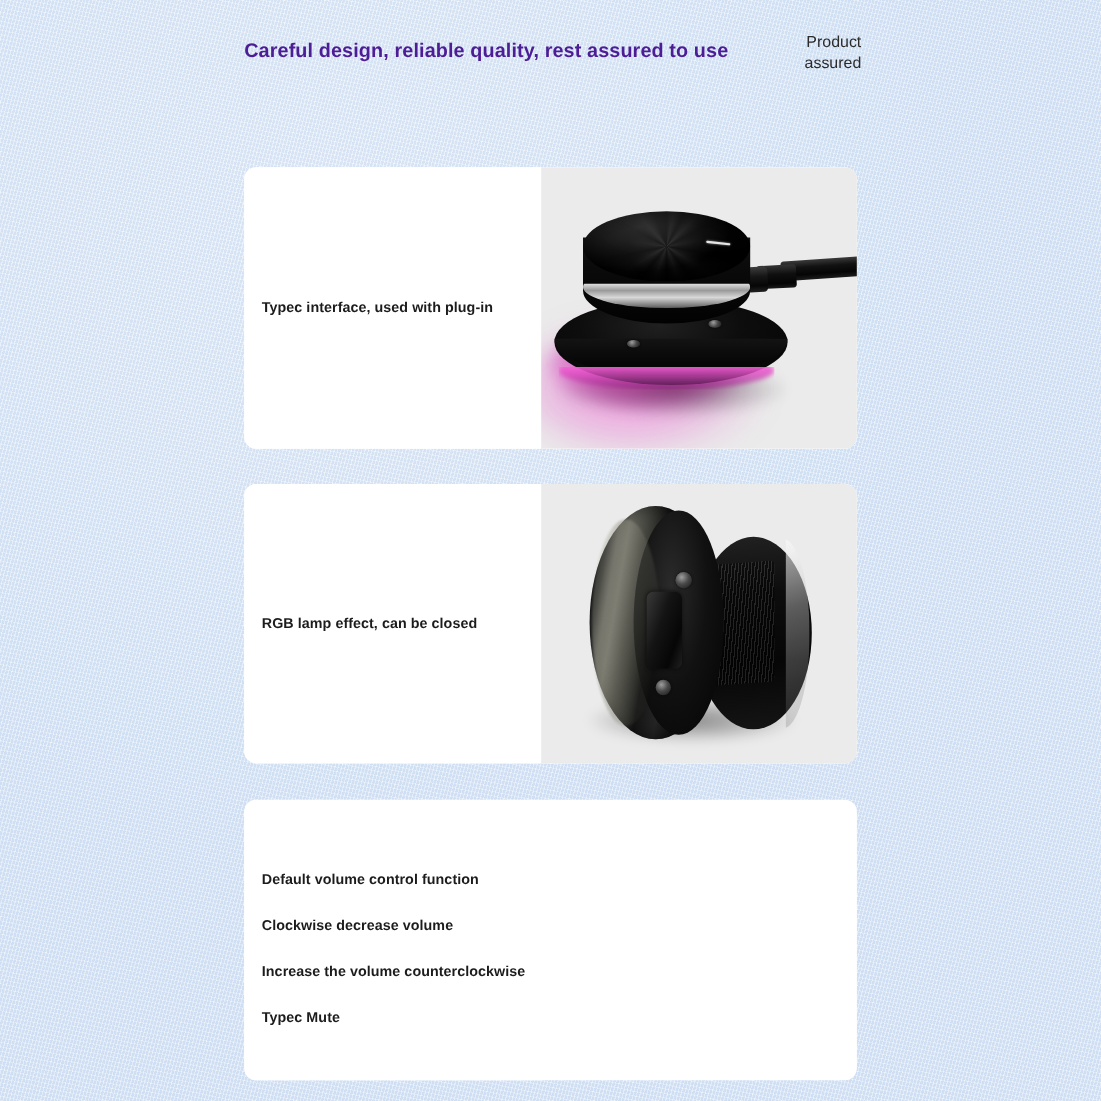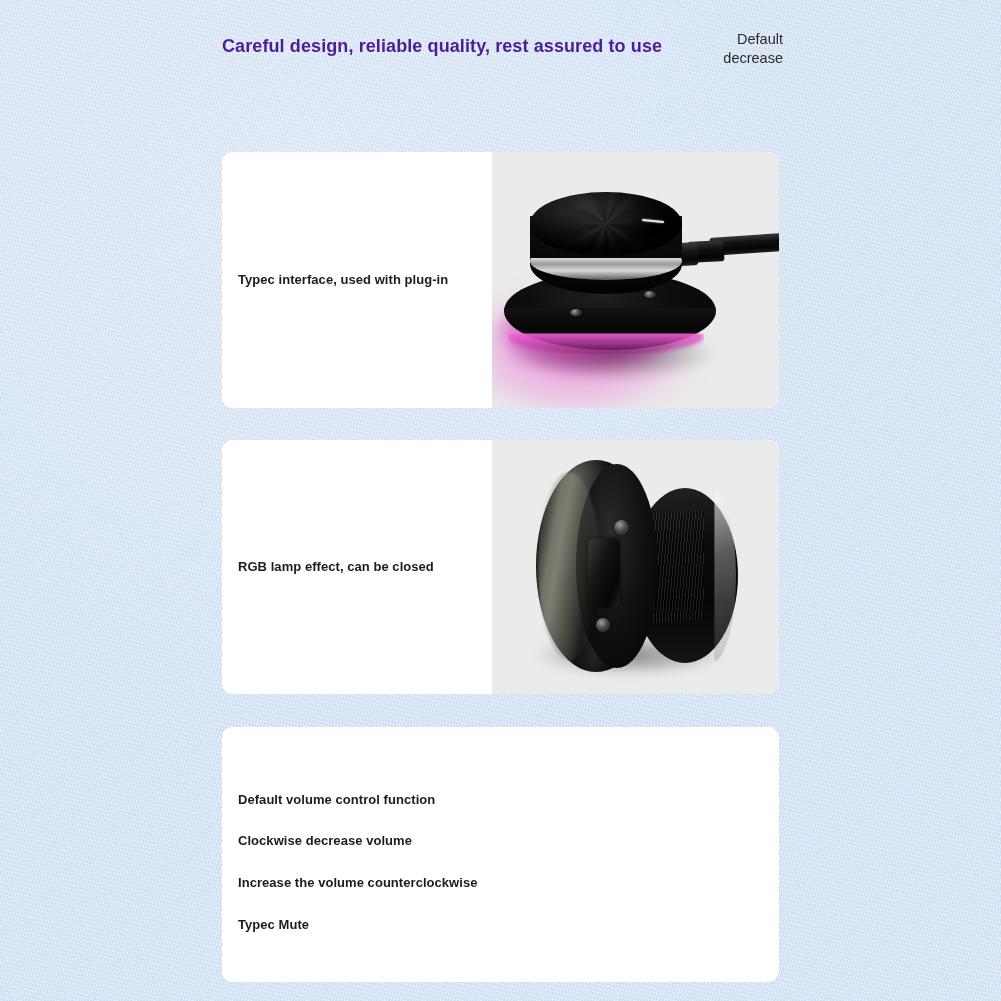--- a/index.html
+++ b/index.html
@@ -279,22 +279,22 @@
 
 <div id="page-bg"></div>
 
 <div id="page">
 
   <div id="header">
     <div id="page-subtitle">Careful design, reliable quality, rest assured to use</div>
   </div>
 
   <div id="corner-label">
-    <div>Default</div>
-    <div>decrease</div>
+    <div>Product</div>
+    <div>assured</div>
   </div>
 
   <div class="card" id="card-1">
     <div class="card-text">
       <div class="feature-line">Typec interface, used with plug-in</div>
     </div>
     <div class="card-image">
       <div class="scene">
 
         <div class="glow-spill" style="left:-22px; top:138px; width:225px; height:120px;"></div>

